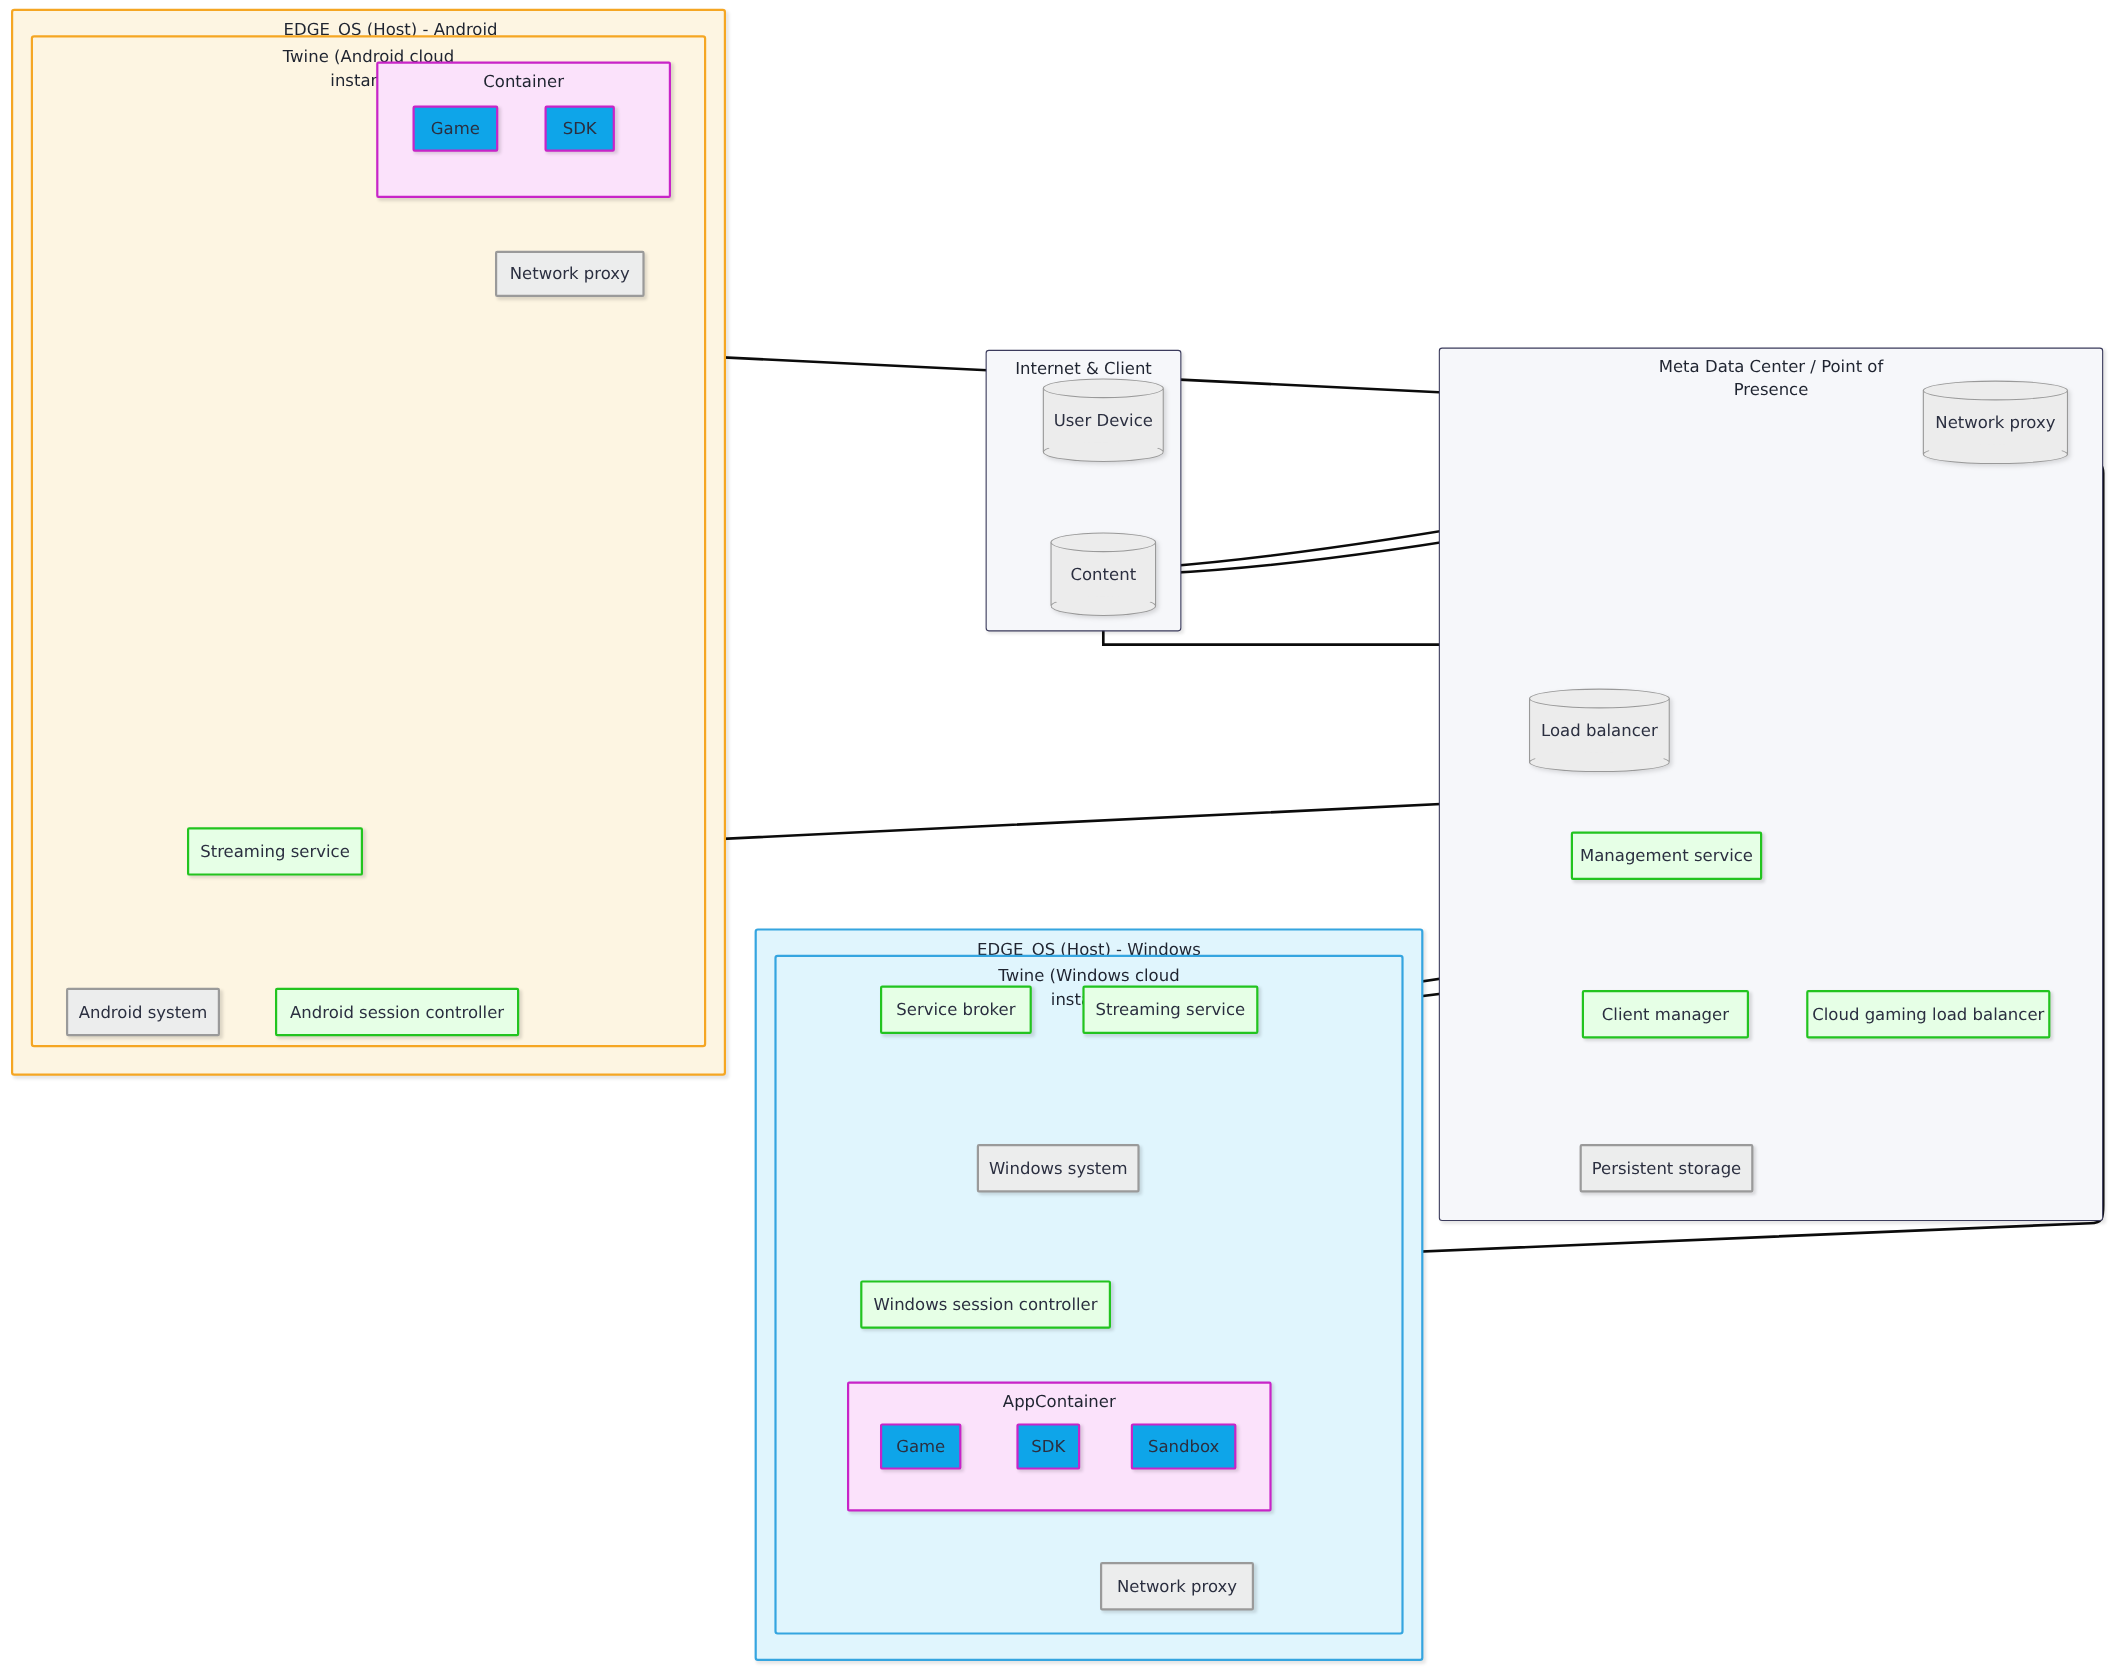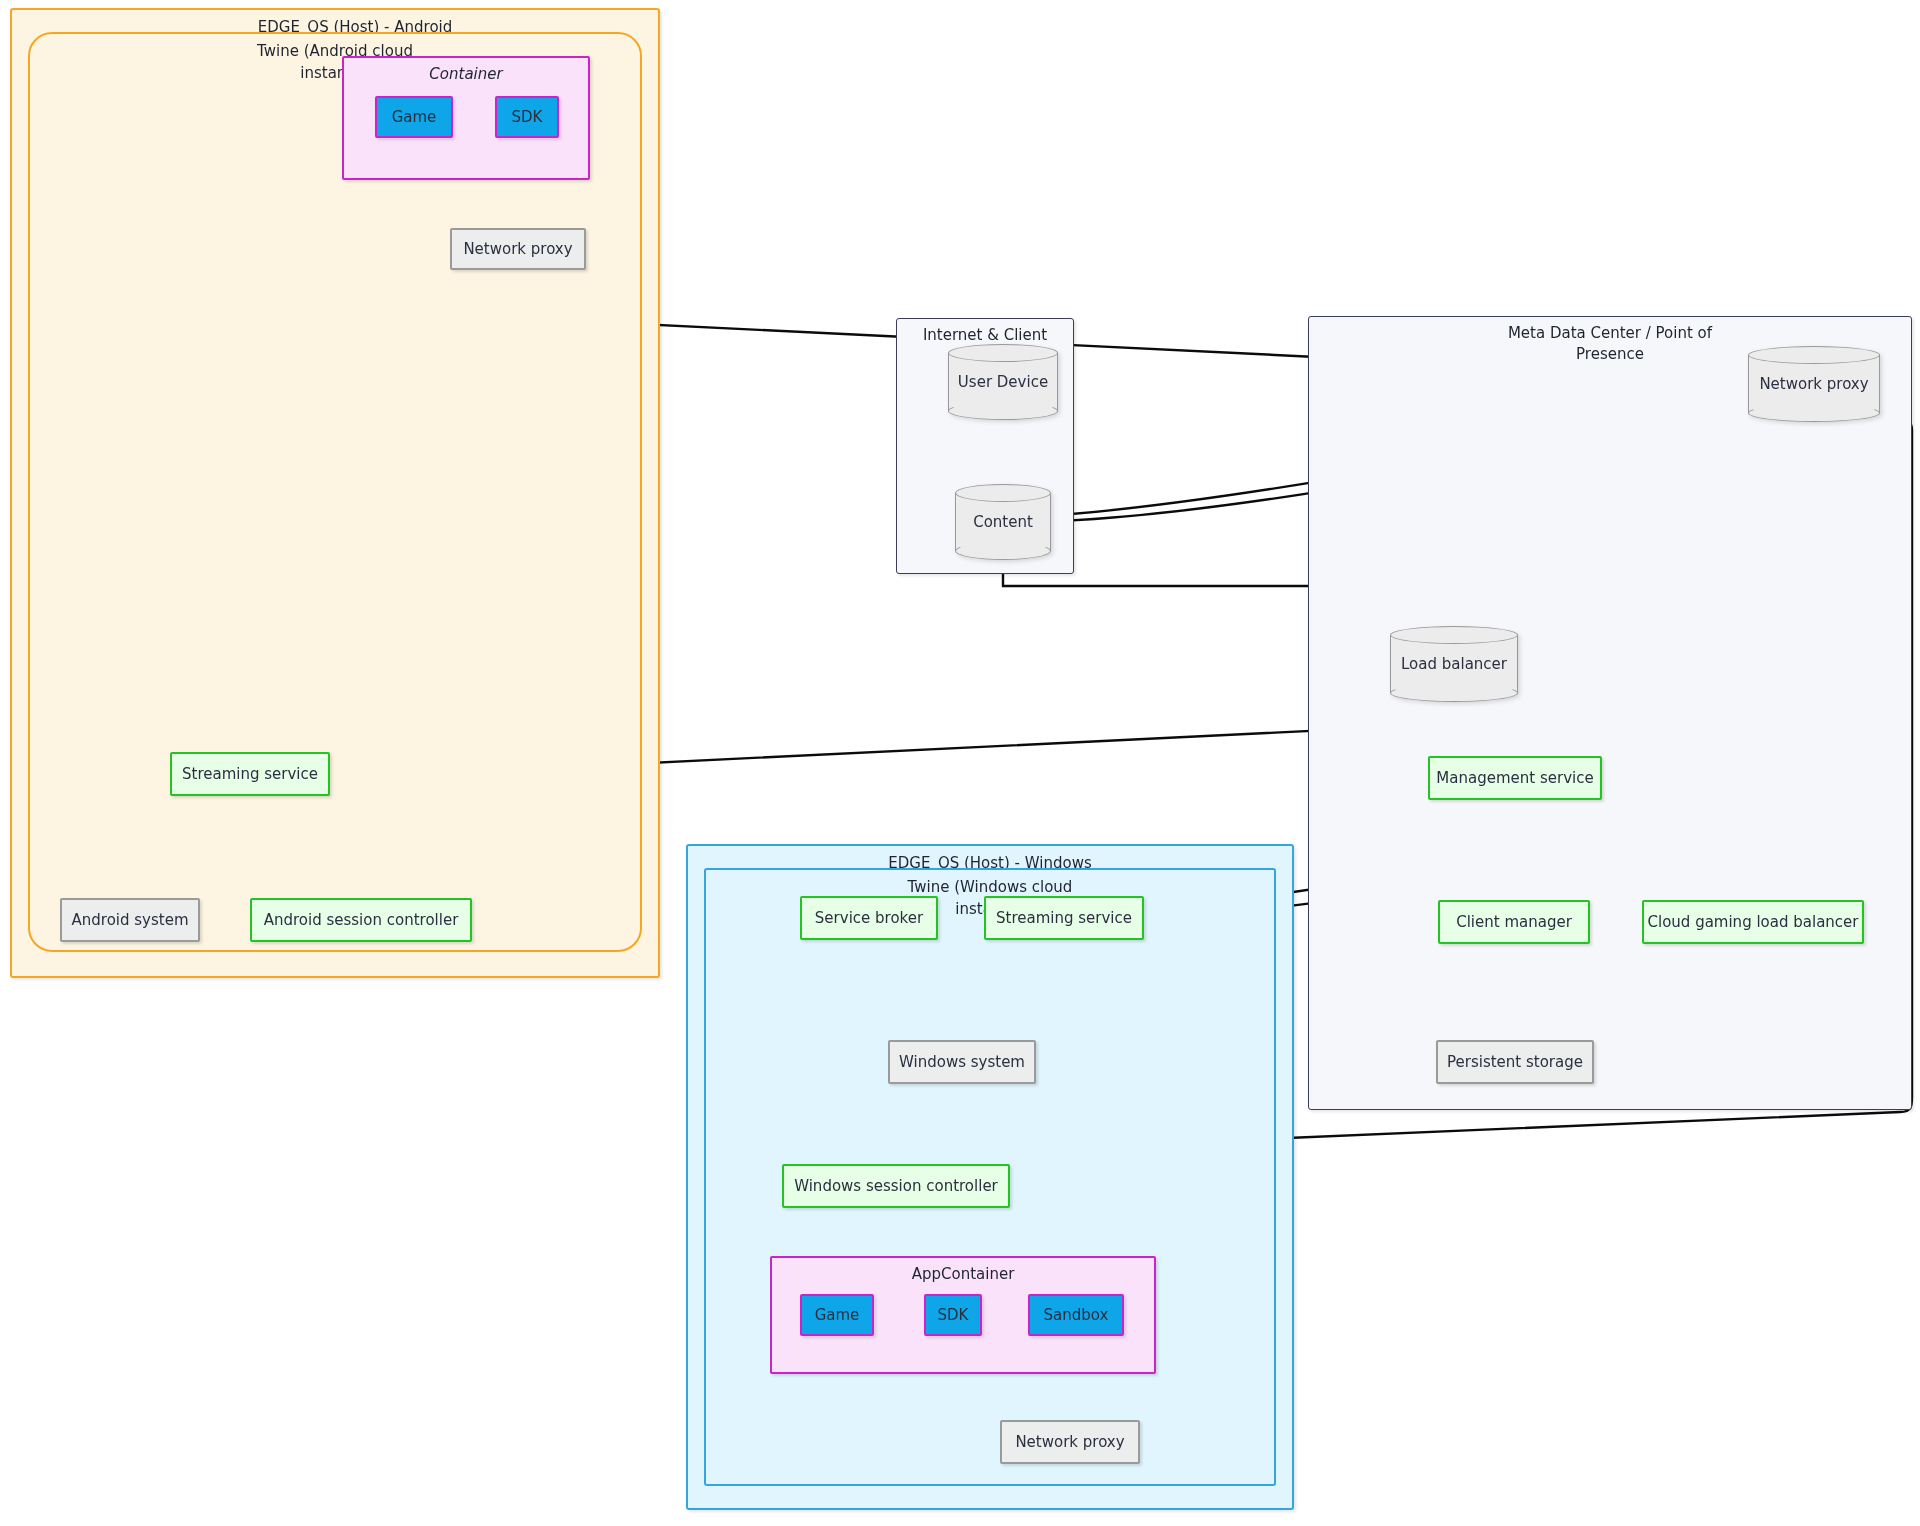--- a/index.html
+++ b/index.html
@@ -5,21 +5,21 @@
   html,body{margin:0;padding:0;background:#ffffff;}
   body{font-family:"DejaVu Sans", sans-serif;}
   #stage{position:relative;width:1920px;height:1526px;overflow:hidden;background:#fff;}
   #edges{position:absolute;left:0;top:0;width:1920px;height:1526px;pointer-events:none;}
 
   
   .cluster{position:absolute;box-sizing:border-box;border-width:2px;border-style:solid;border-radius:3px;}
   .cluster-title{position:absolute;left:0;right:0;text-align:center;font-size:15px;color:#1f2430;line-height:1.25;}
 
   .cl-android{background:#fdf5e2;border-color:#f5a623;box-shadow:2px 2px 3px rgba(0,0,0,.10);}
-  .cl-android-inner{background:#fdf5e2;border-color:#f5a623;border-radius:24px;}
+  .cl-android-inner{background:#fdf5e2;border-color:#f5a623;}
   .cl-windows{background:#e0f5fd;border-color:#35a5e0;box-shadow:2px 2px 3px rgba(0,0,0,.10);}
   .cl-windows-inner{background:#e0f5fd;border-color:#35a5e0;}
   .cl-internet{background:#f6f7fa;border-color:#3b3b5c;border-width:1.5px;box-shadow:2px 2px 3px rgba(0,0,0,.10);}
   .cl-meta{background:#f6f7fa;border-color:#3b3b5c;border-width:1.5px;box-shadow:2px 2px 3px rgba(0,0,0,.10);}
 
   
   .node{position:absolute;box-sizing:border-box;display:flex;align-items:center;justify-content:center;
         text-align:center;font-size:15px;color:#2b2f40;border-width:2px;border-style:solid;border-radius:2px;
         box-shadow:2px 2px 3px rgba(0,0,0,.13);}
   .n-grey{background:#eceded;border-color:#9a9a9a;}
@@ -104,21 +104,21 @@
 
   <div class="cluster cl-android" style="left:10px;top:8px;width:650px;height:970px;">
     <div class="cluster-title" style="top:8px;margin-left:40px;">EDGE_OS (Host) - Android</div>
   </div>
 
   <div class="cluster cl-android-inner" style="left:28px;top:32px;width:614px;height:920px;">
     <div class="cluster-title" style="top:8px;">Twine (Android cloud</div>
     <div class="cluster-title" style="top:30px;">instance)</div>
   </div>
 
-  <div class="pinkcluster" style="left:342px;top:56px;width:248px;height:124px;font-style:italic;">
+  <div class="pinkcluster" style="left:342px;top:56px;width:268px;height:124px;">
     <div class="pinkcluster-title">Container</div>
   </div>
   <div class="node n-pinkbox" style="left:375px;top:96px;width:78px;height:42px;">
       <span>Game</span>
     </div>
   <div class="node n-pinkbox" style="left:495px;top:96px;width:64px;height:42px;">
       <span>SDK</span>
     </div>
 
   <div class="node n-grey" style="left:450px;top:228px;width:136px;height:42px;">

